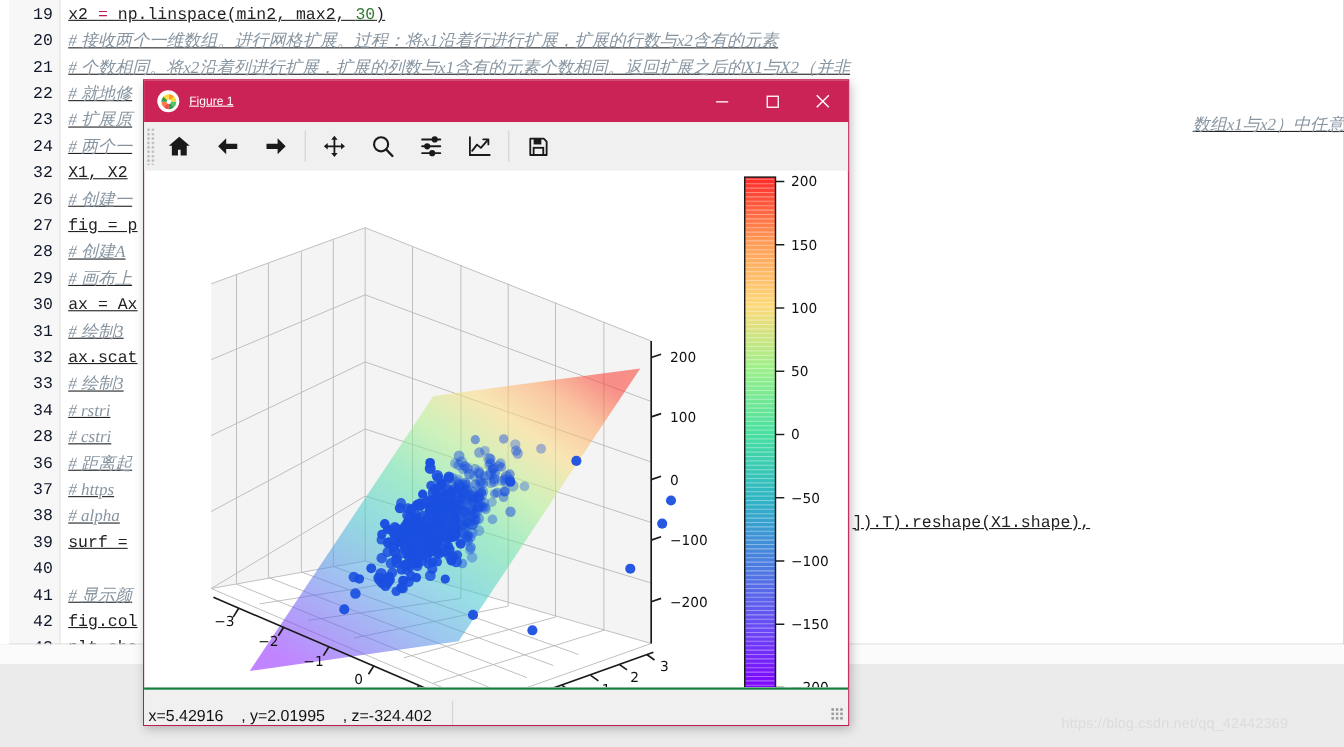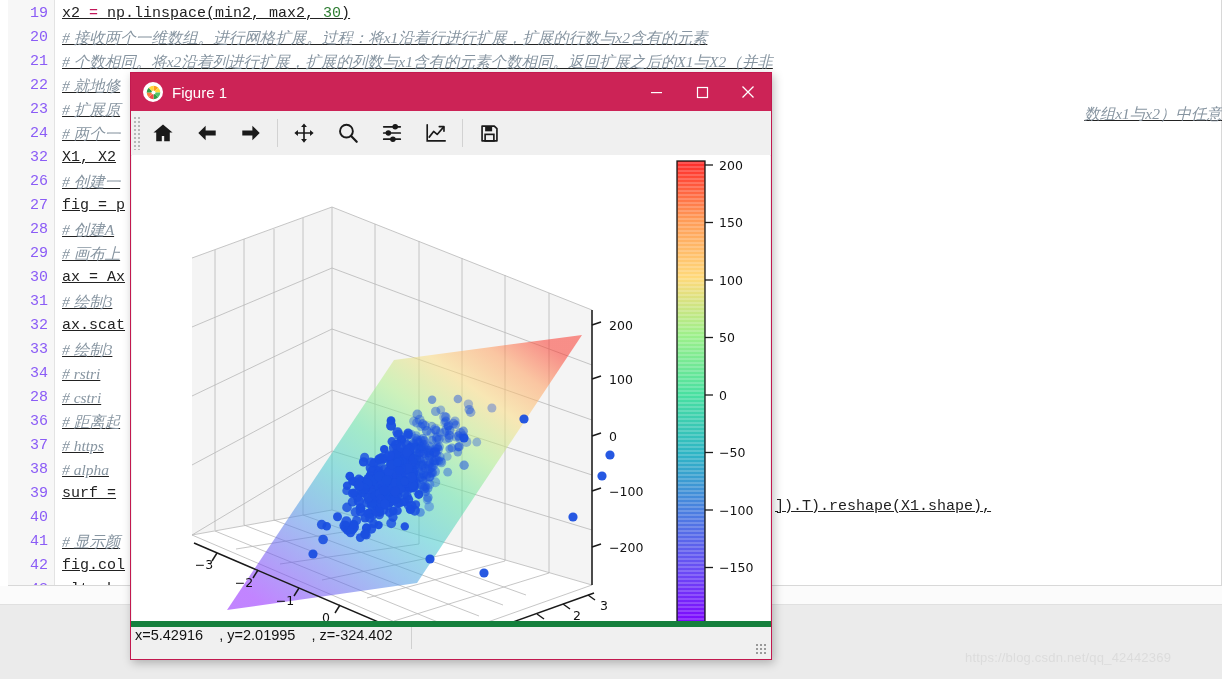--- a/index.html
+++ b/index.html
@@ -20,21 +20,21 @@
   .gutter{
     position:absolute;left:8px;top:0;width:46px;height:586px;
     background:#f7f7f7;border-right:1px solid #e3e3e3;
   }
   .code-line{
     position:absolute;left:0;right:0;height:24px;line-height:24px;
     white-space:pre;
   }
   .lineno{
     position:absolute;left:8px;width:40px;text-align:right;
-    color:#8b5cf6;font-family:"Liberation Mono",monospace;font-size:15px;
+    color:#0f172a;font-family:"Liberation Mono",monospace;font-size:15px;
     line-height:24px;
   }
   .linetext{
     position:absolute;left:62px;right:0;
     font-family:"Liberation Mono",monospace;font-size:15px;color:#222;
     line-height:24px;white-space:pre;text-decoration:underline;
   }
   .cmt{color:#8795a1;font-style:italic;font-family:"Liberation Serif",serif;font-size:15.5px;}
   .num{color:#2e7d32;}
   .op{color:#c2185b;}
@@ -62,21 +62,21 @@
   #titlebar{
     position:absolute;left:0;top:0;width:100%;height:38px;
     background:#cc2356;display:flex;align-items:center;
   }
   #fig-icon{
     width:20px;height:20px;border-radius:50%;margin-left:12px;
     background:#ffffff;position:relative;flex:0 0 auto;
     display:flex;align-items:center;justify-content:center;
   }
   #fig-title{
-    color:#ffffff;font-size:15px;margin-left:9px;
+    color:#ffffff;font-size:11px;margin-left:9px;text-decoration:underline;
   }
   #wincontrols{margin-left:auto;display:flex;align-items:center;height:38px;}
   .wc{
     width:46px;height:38px;display:flex;align-items:center;justify-content:center;
     color:#ffffff;font-size:15px;
   }
   .wc.close{font-size:18px;}
   
   #toolbar{
     position:absolute;left:0;top:38px;width:100%;height:44px;
@@ -94,21 +94,21 @@
   .tsep{
     width:1px;height:28px;background:#d2d2d2;margin:0 4px;flex:0 0 auto;
   }
   
   #canvas{
     position:absolute;left:1px;top:82px;width:638px;height:470px;background:#ffffff;
     overflow:hidden;
   }
   #statusbar{
     position:absolute;left:0;bottom:0;width:100%;height:32px;background:#f0f0f0;
-    border-top:6px solid #15803d;display:flex;align-items:flex-start;
+    border-top:2px solid #15803d;display:flex;align-items:flex-end;
   }
   #coordtext{
     font-size:14.5px;color:#111;margin-left:4px;white-space:pre;
     font-family:"Liberation Sans",sans-serif;
   }
   #statusdiv{width:1px;height:22px;background:#d0d0d0;margin-left:18px;}
   #resizegrip{
     position:absolute;right:4px;bottom:4px;width:12px;height:12px;
     background-image:radial-gradient(circle, #9a9a9a 1.1px, transparent 1.3px);
     background-size:4px 4px;
@@ -146,21 +146,21 @@
       <div class="code-line" style="top: 434px;"><div class="lineno">37</div><div class="linetext"><span class="cmt"># https</span></div></div>
       <div class="code-line" style="top: 458px;"><div class="lineno">38</div><div class="linetext"><span class="cmt"># alpha</span></div></div>
       <div class="code-line" style="top: 482px;"><div class="lineno">39</div><div class="linetext"><span>surf =</span></div></div>
       <div class="code-line" style="top: 506px;"><div class="lineno">40</div><div class="linetext"></div></div>
       <div class="code-line" style="top: 530px;"><div class="lineno">41</div><div class="linetext"><span class="cmt"># 显示颜</span></div></div>
       <div class="code-line" style="top: 554px;"><div class="lineno">42</div><div class="linetext"><span>fig.col</span></div></div>
       <div class="code-line" style="top: 578px;"><div class="lineno">43</div><div class="linetext"><span>plt.sho</span></div></div>
     </div>
   <div id="right-frags">
       <div class="code-line" style="top: 102px;"><div class="linetext" style="left: 775px; text-align: right;"><span class="cmt">数组x1与x2）中任意</span></div></div>
-      <div class="code-line" style="top: 464px;"><div class="linetext" style="left: 775px; margin-top: 31px;">]).T).reshape(X1.shape),</div></div>
+      <div class="code-line" style="top: 464px;"><div class="linetext" style="left: 775px;">]).T).reshape(X1.shape),</div></div>
     </div>
 </div>
 <div id="editor-bottom-rule"></div>
 <div id="below-editor">
   <div id="below-editor-top"></div>
 </div>
 
 <div id="watermark">https://blog.csdn.net/qq_42442369</div>
 
 <div id="figwin">

